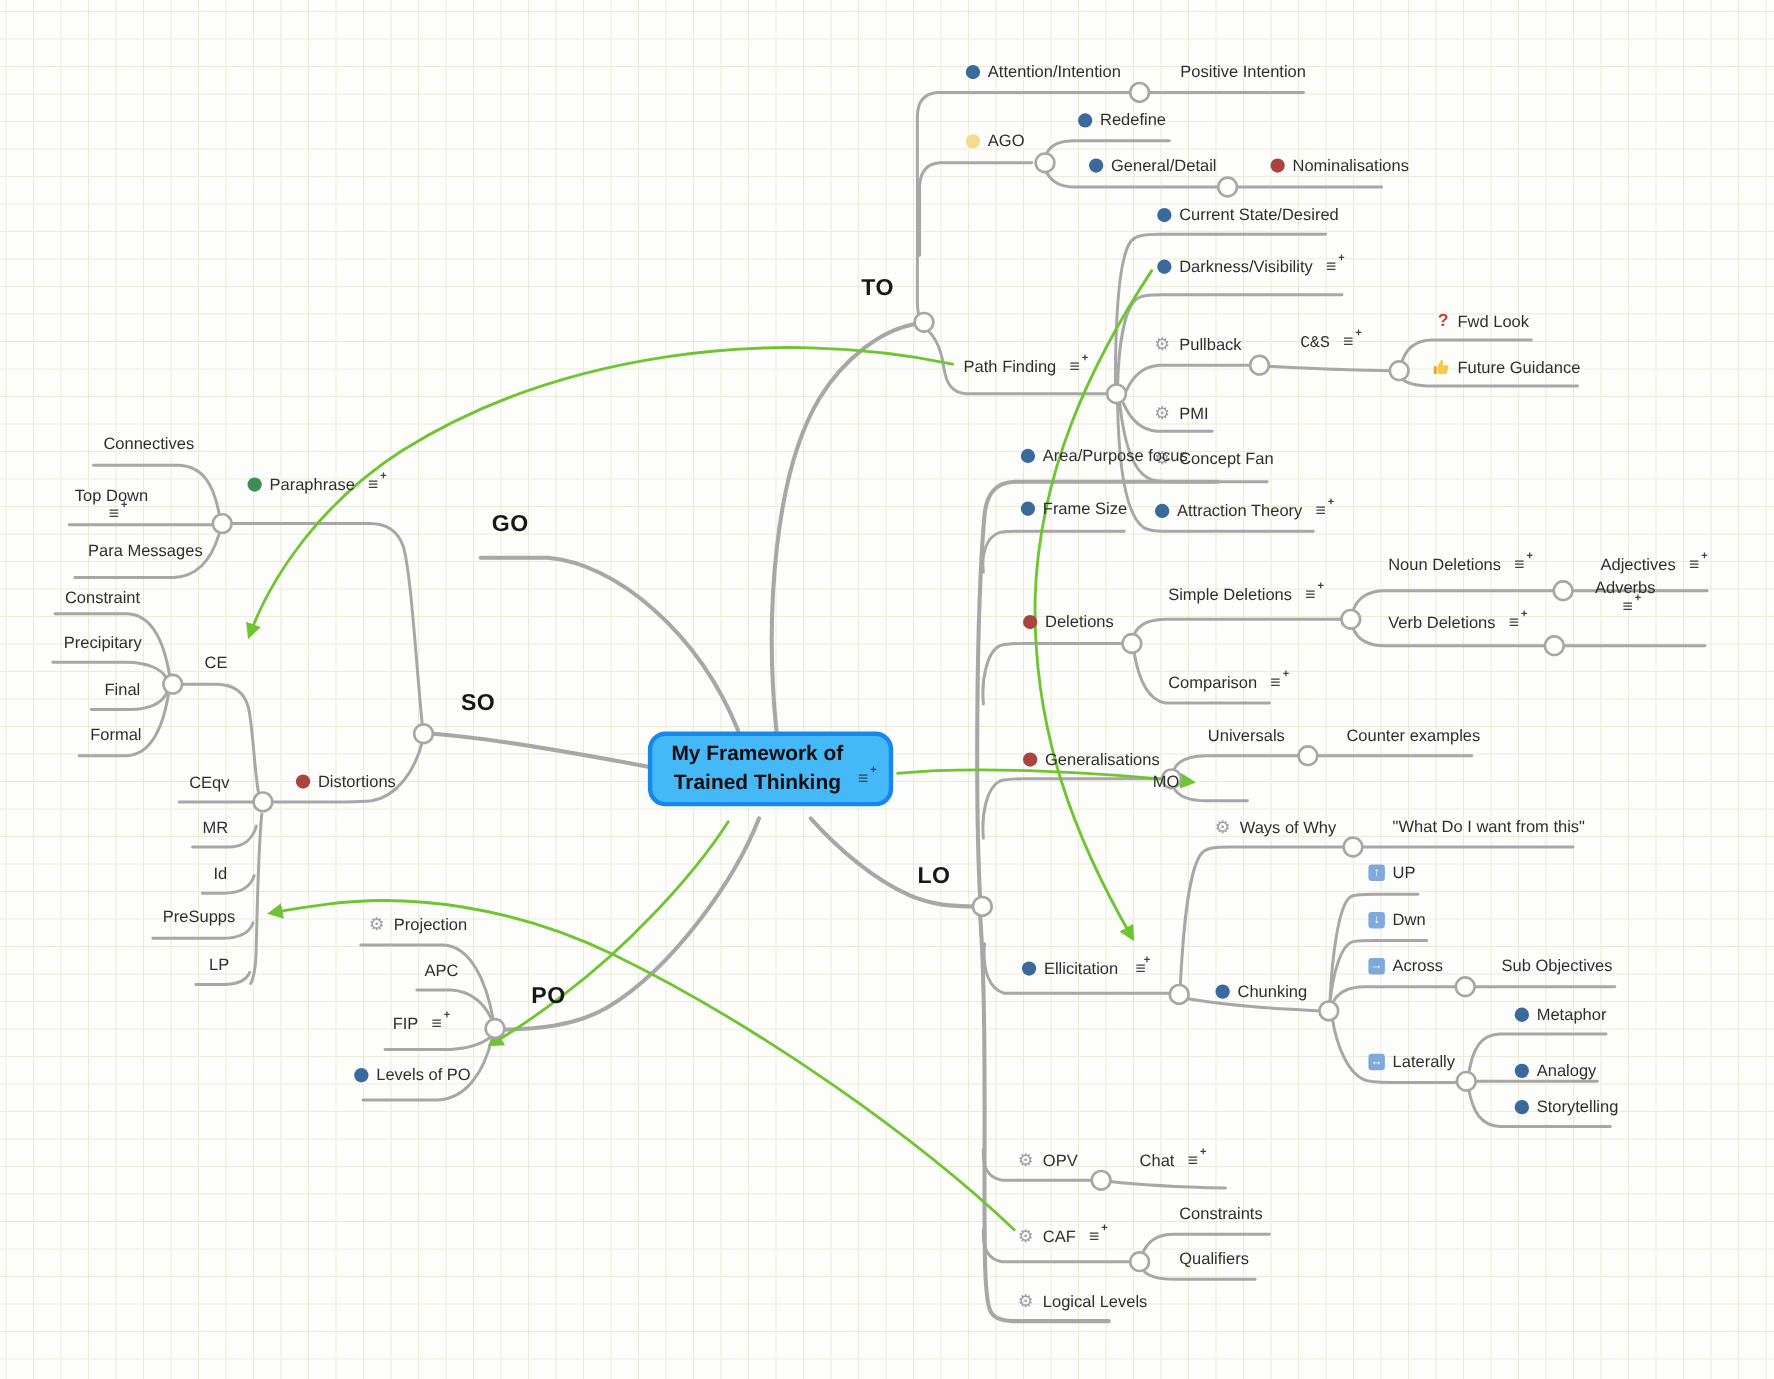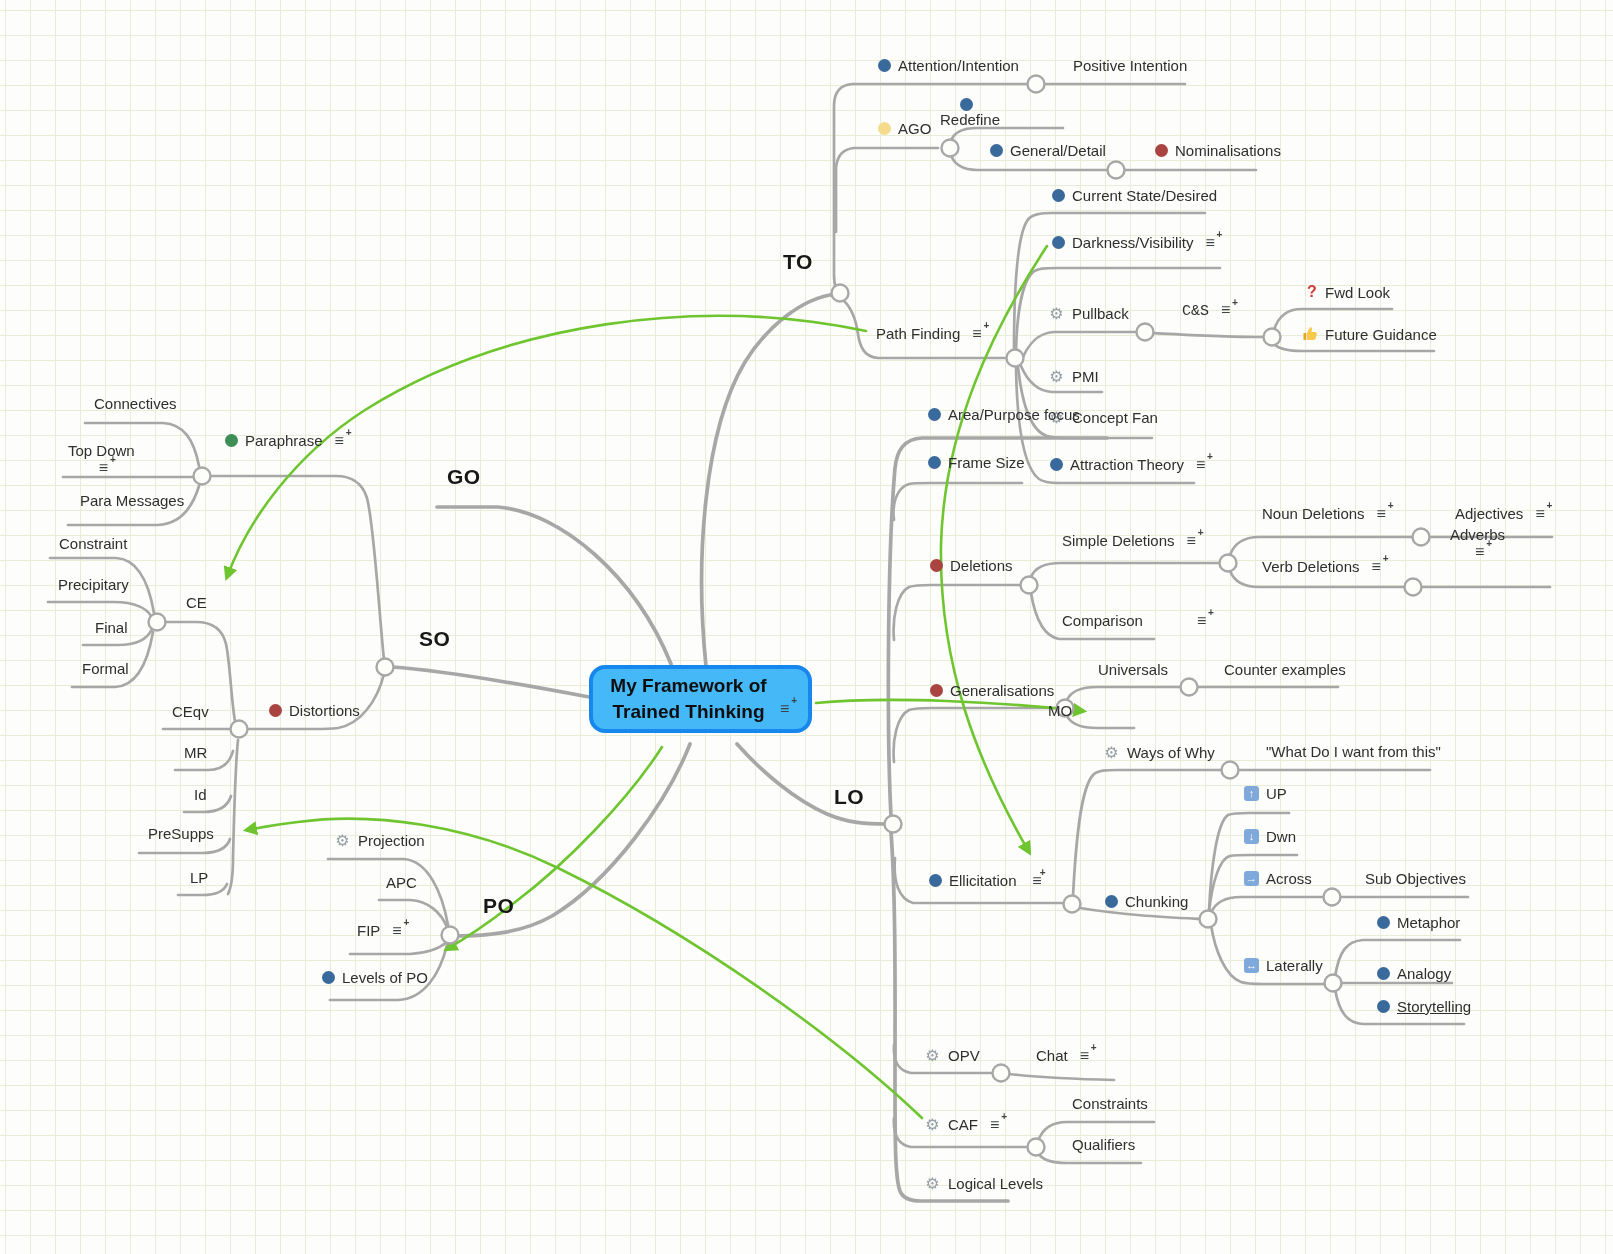--- a/index.html
+++ b/index.html
@@ -172,21 +172,21 @@
         <span class="ic ic-dot-blue"></span>
         <span class="txt">Attention/Intention</span>
       </div>
       <div class="node-label" style="left: 1073px; top: 54px;">
         <span class="txt">Positive Intention</span>
       </div>
       <div class="node-label" style="left: 878px; top: 117px; justify-content: flex-end;">
         <span class="ic ic-dot-yellow"></span>
         <span class="txt">AGO</span>
       </div>
-      <div class="node-label" style="left: 940px; top: 98px; flex-direction: column;">
+      <div class="node-label" style="left: 980px; top: 98px;">
         <span class="ic ic-dot-blue"></span>
         <span class="txt">Redefine</span>
       </div>
       <div class="node-label" style="left: 990px; top: 139px;">
         <span class="ic ic-dot-blue"></span>
         <span class="txt">General/Detail</span>
       </div>
       <div class="node-label" style="left: 1155px; top: 139px;">
         <span class="ic ic-dot-red"></span>
         <span class="txt">Nominalisations</span>
@@ -263,21 +263,21 @@
         <span class="note"><i>≡</i><b>+</b></span>
       </div>
       <div class="node-label" style="left: 1262px; top: 555px;">
         <span class="txt">Verb Deletions</span>
         <span class="note"><i>≡</i><b>+</b></span>
       </div>
       <div class="node-label" style="left: 1450px; top: 526px; flex-direction: column;">
         <span class="txt">Adverbs</span>
         <span class="note"><i>≡</i><b>+</b></span>
       </div>
-      <div class="node-label" style="left: 1062px; top: 609px; gap: 42px;">
+      <div class="node-label" style="left: 1062px; top: 609px;">
         <span class="txt">Comparison</span>
         <span class="note"><i>≡</i><b>+</b></span>
       </div>
       <div class="node-label" style="left: 930px; top: 679px;">
         <span class="ic ic-dot-red"></span>
         <span class="txt">Generalisations</span>
       </div>
       <div class="node-label" style="left: 1098px; top: 658px;">
         <span class="txt">Universals</span>
       </div>
@@ -323,21 +323,21 @@
         <span class="txt">Laterally</span>
       </div>
       <div class="node-label" style="left: 1377px; top: 911px;">
         <span class="ic ic-dot-blue"></span>
         <span class="txt">Metaphor</span>
       </div>
       <div class="node-label" style="left: 1377px; top: 922px; margin-top: 40px;">
         <span class="ic ic-dot-blue"></span>
         <span class="txt">Analogy</span>
       </div>
-      <div class="node-label" style="left: 1377px; top: 995px; text-decoration: underline;">
+      <div class="node-label" style="left: 1377px; top: 995px;">
         <span class="ic ic-dot-blue"></span>
         <span class="txt">Storytelling</span>
       </div>
       <div class="node-label" style="left: 924px; top: 1044px;">
         <span class="ic ic-gear">⚙</span>
         <span class="txt">OPV</span>
       </div>
       <div class="node-label" style="left: 1036px; top: 1044px;">
         <span class="txt">Chat</span>
         <span class="note"><i>≡</i><b>+</b></span>

